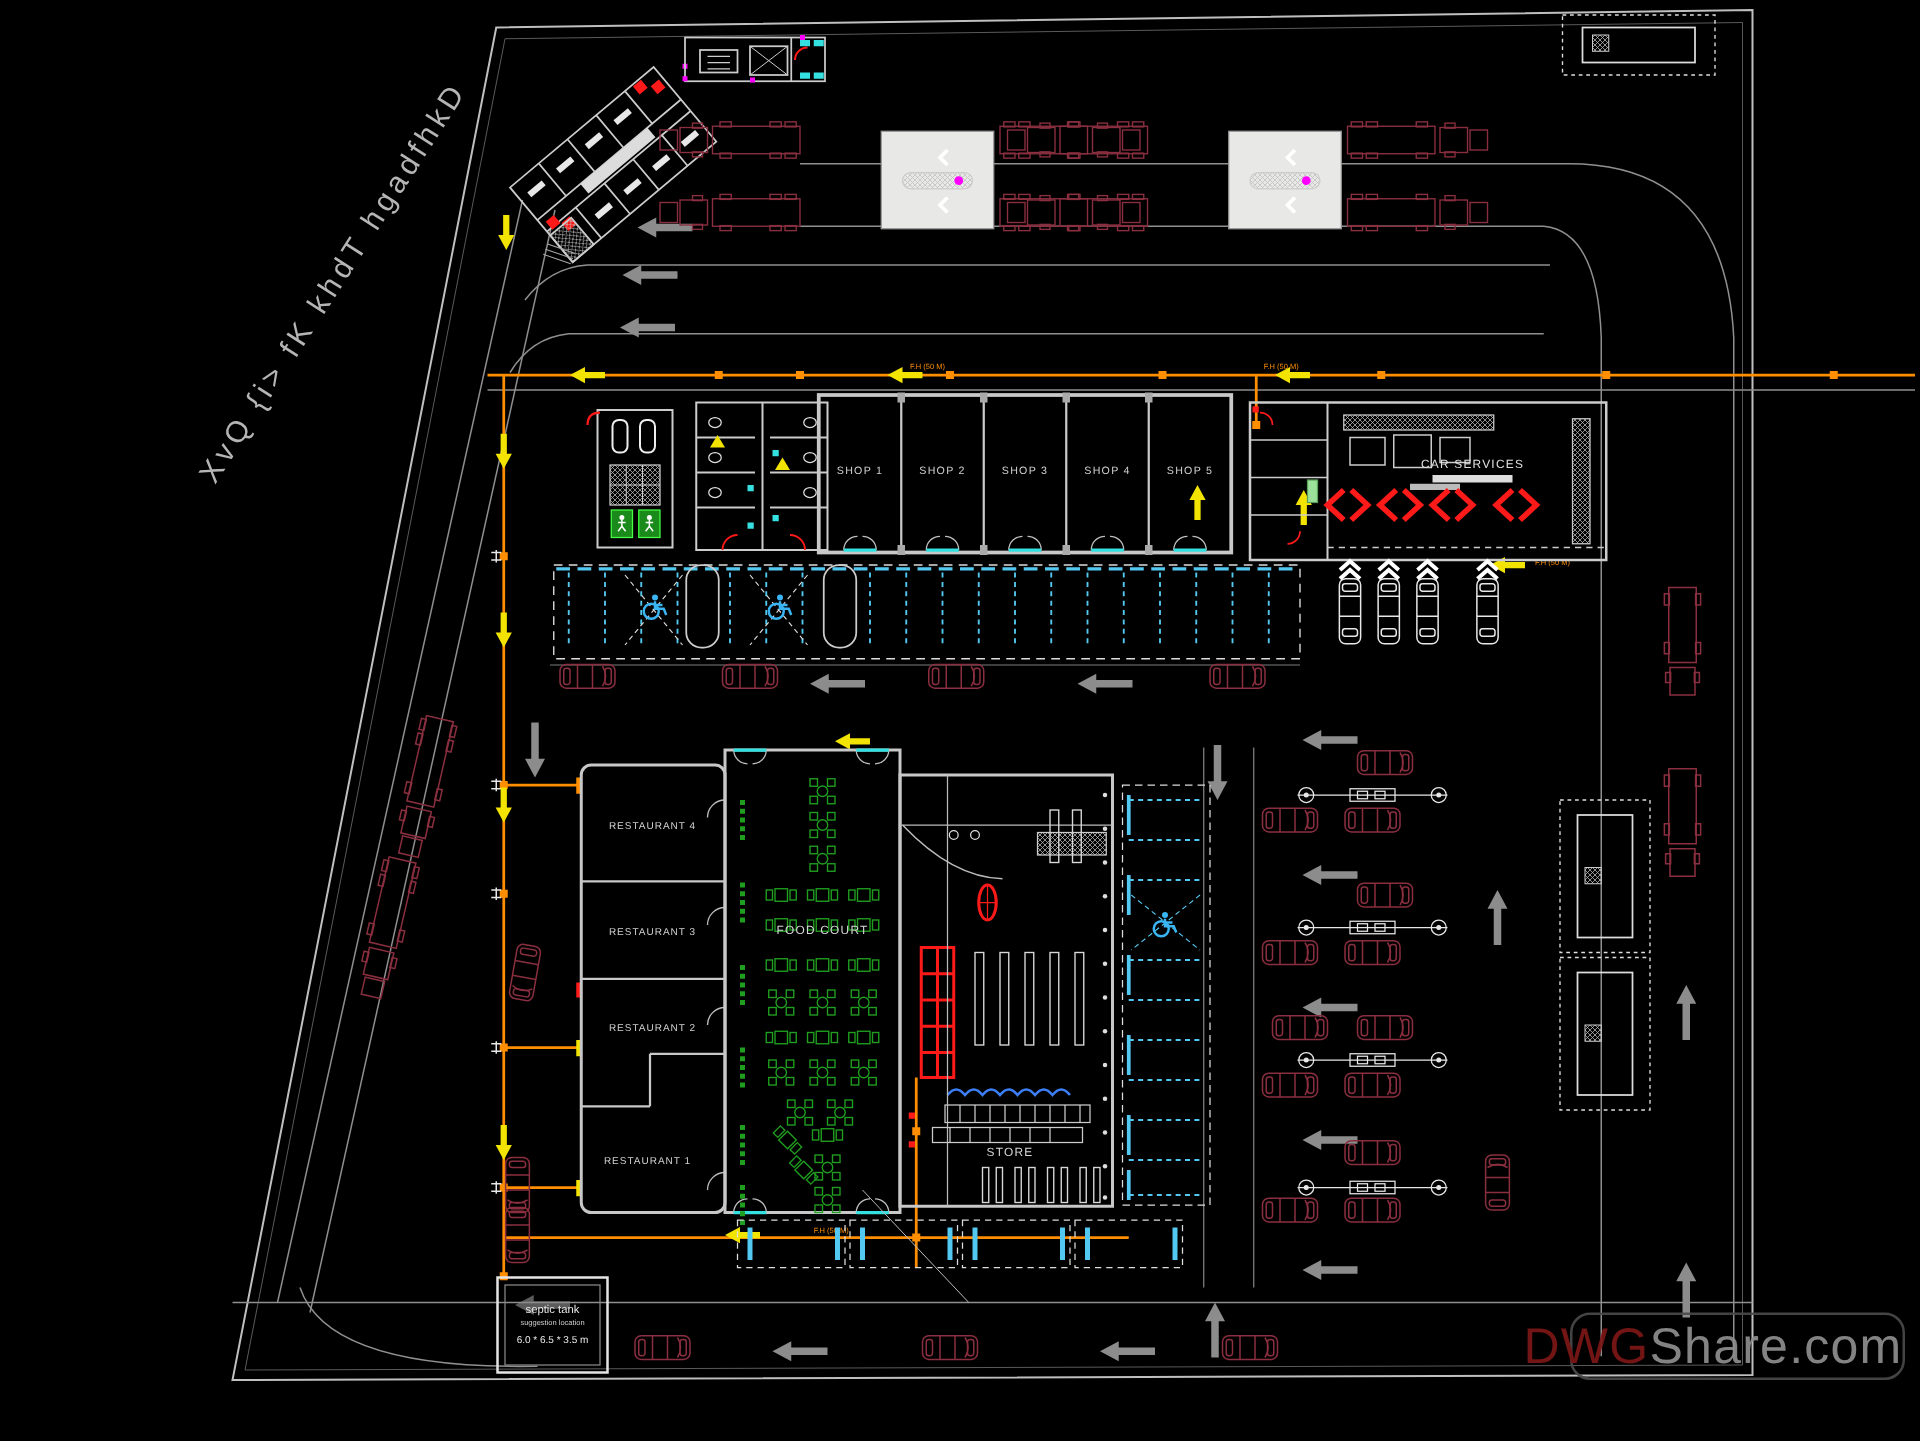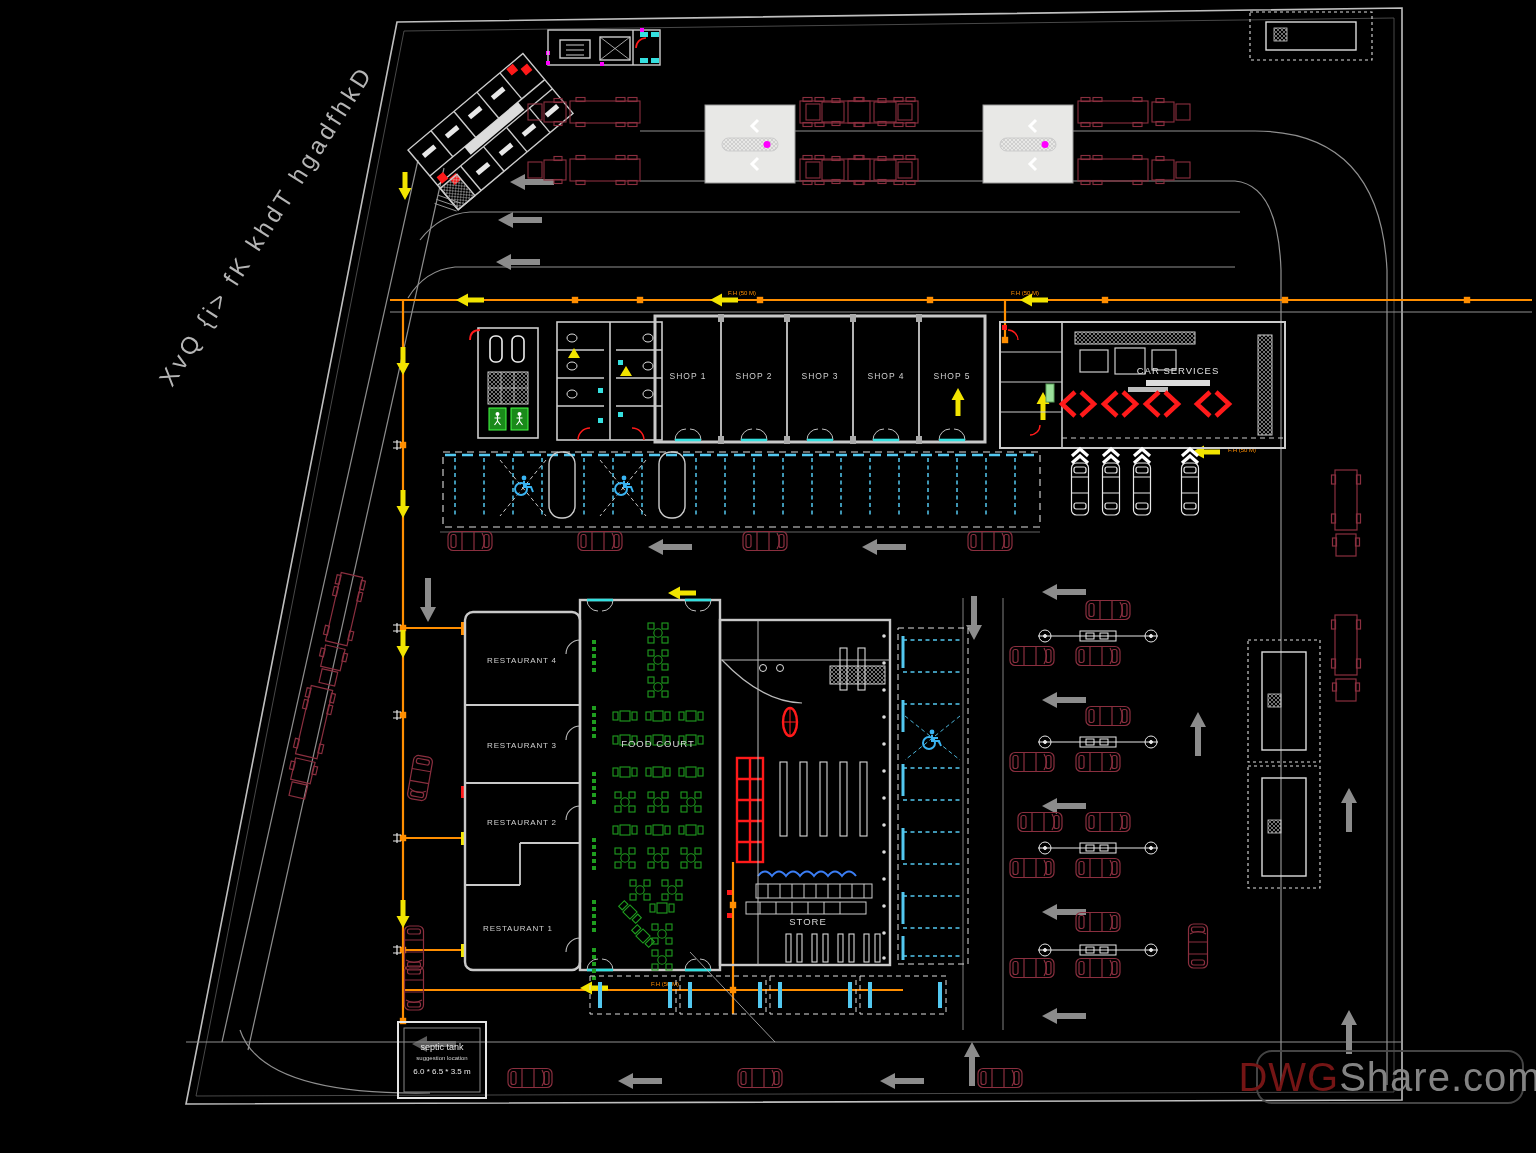--- a/index.html
+++ b/index.html
@@ -1,21 +1,21 @@
 <!DOCTYPE html>
 <html><head>
 <meta charset="utf-8">
 <style>
   html,body{margin:0;padding:0;background:#000;}
   #stage{position:relative;width:1536px;height:1153px;background:#000;overflow:hidden;
          font-family:"Liberation Sans",sans-serif;}
   svg{position:absolute;left:0;top:0;}
   #watermark{position:absolute;left:1256px;top:1050px;width:264px;height:50px;
     border:2px solid #4a4a4a;border-radius:16px;display:flex;align-items:center;
-    justify-content:center;font-size:40px;letter-spacing:1px;opacity:.92;
+    justify-content:flex-end;font-size:40px;letter-spacing:1px;opacity:.92;
     font-family:"Liberation Sans",sans-serif;}
   #watermark .dwg{color:#7e1717;}
   #watermark .share{color:#8f8f8f;}
   text{font-family:"Liberation Sans",sans-serif;}
 </style>
 </head>
 <body>
 
 <div id="stage">
 <svg width="1536" height="1153" viewBox="0 0 1536 1153">

